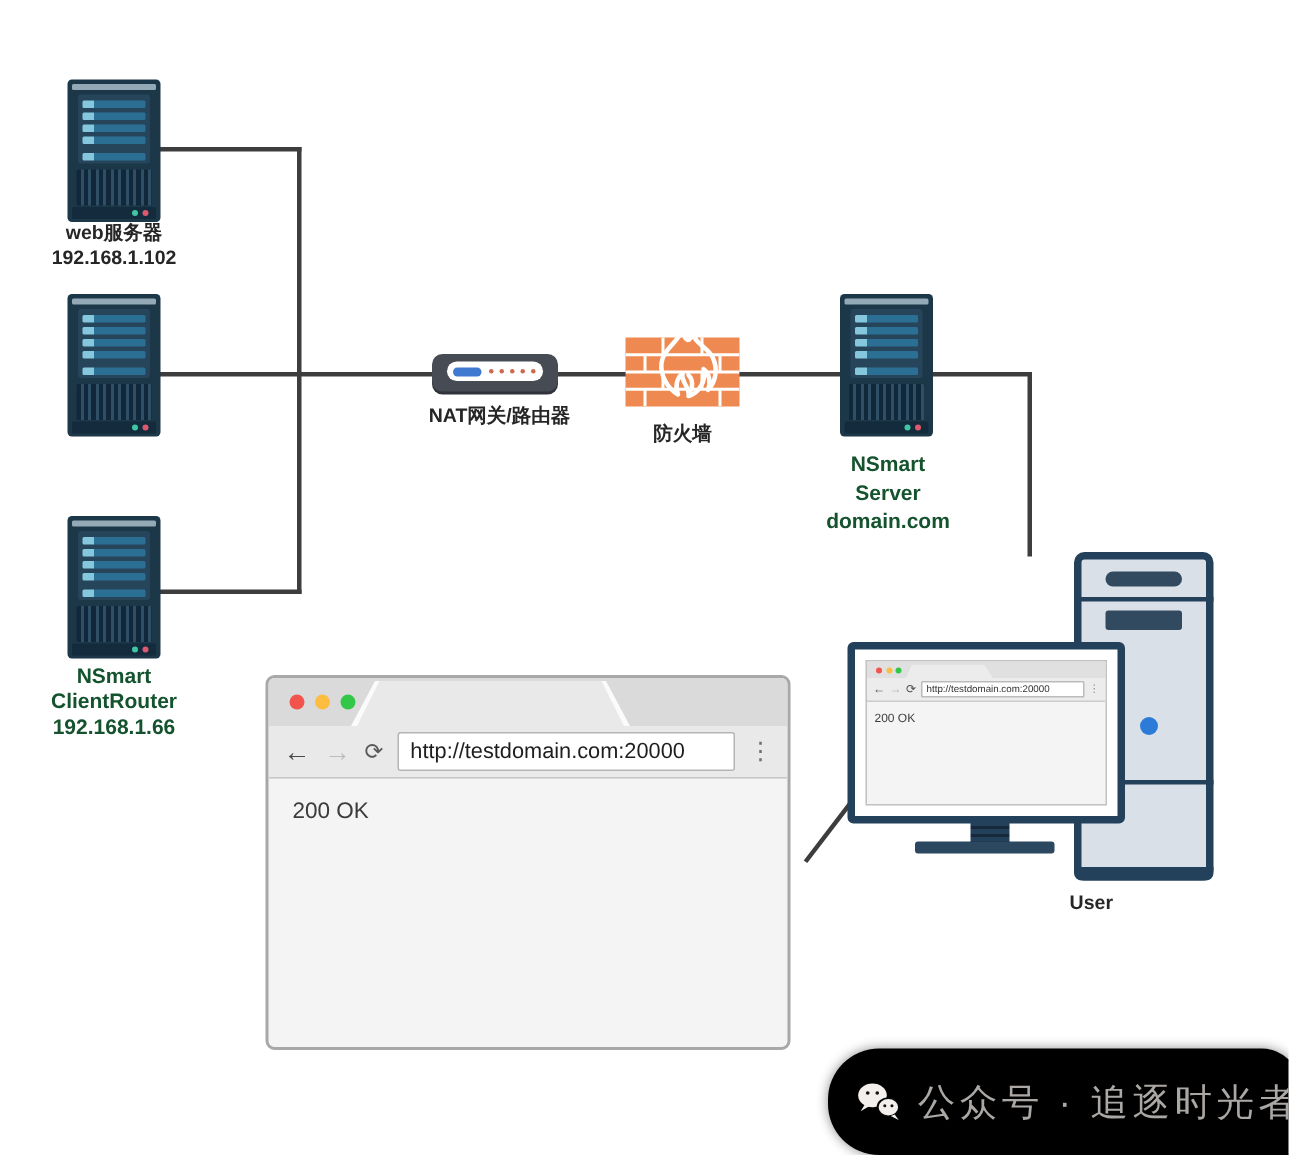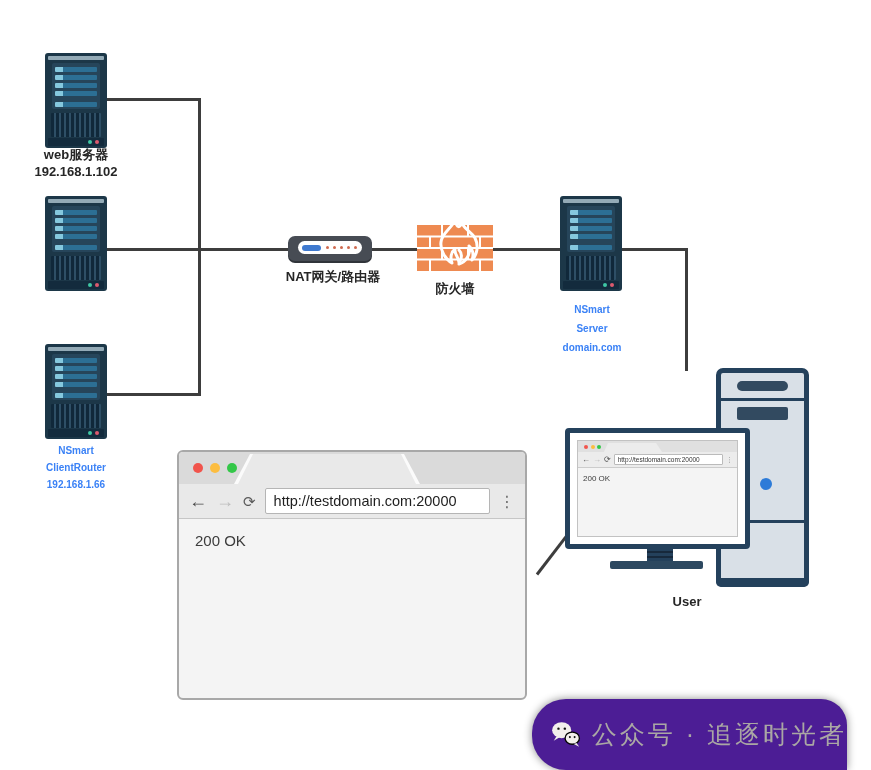--- a/index.html
+++ b/index.html
@@ -17,21 +17,21 @@
   .stripe.gap{margin-top:6px;}
   .srv-vents{position:absolute;top:60px;left:6px;right:6px;height:24px;border-radius:1px;
     background:repeating-linear-gradient(90deg,#10283a 0 3px,#2e4f66 3px 5px);}
   .srv-base{position:absolute;bottom:2px;left:3px;right:3px;height:8px;background:#132b3d;border-radius:1px;}
   .dot{position:absolute;top:2px;width:4px;height:4px;border-radius:50%;}
   .dot.teal{right:12px;background:#3fc7a4;}
   .dot.red{right:5px;background:#dd5a6e;}
   
   .node-label{position:absolute;width:140px;text-align:center;font-size:13px;font-weight:600;
     color:#262626;line-height:17px;z-index:4;}
-  .node-label.red{color:#3b82f6;font-weight:700;font-size:10px;}
+  .node-label.red{color:#14532d;font-weight:700;font-size:14px;}
   .node-label span{display:block;}
   
   .router{position:absolute;left:288px;top:236px;width:84px;height:25px;background:#474c54;
     border-radius:7px;z-index:2;box-shadow:0 2px 0 #30343a;}
   .router-pill{position:absolute;left:10px;top:5px;width:64px;height:13px;background:#fff;border-radius:7px;}
   .router-led{position:absolute;left:4px;top:3.5px;width:19px;height:6px;border-radius:3px;background:#3f7ad0;}
   .router-dot{position:absolute;top:5px;width:3px;height:3px;border-radius:50%;background:#cf6a50;}
   
   .firewall{position:absolute;left:417px;top:217px;width:76px;height:54px;z-index:2;}
   .fw-wall{position:absolute;left:0;top:8px;width:76px;height:46px;background:#ee8a51;}
@@ -80,21 +80,21 @@
   .nav-btn.dim{color:#bdbdbd;}
   .nav-btn.reload{font-size:15px;color:#5a5a5a;}
   .urlbar{flex:1;height:24px;background:#fff;border:1px solid #b5b5b5;border-radius:2px;
     font-size:14.5px;color:#1e1e1e;padding:0 8px;font-family:"Liberation Sans","DejaVu Sans",sans-serif;outline:none;}
   .menu-btn{font-size:16px;color:#6f6f6f;cursor:pointer;}
   .bcontent{padding:13px 16px;font-size:15px;color:#3c3c3c;}
   
   .diag{position:absolute;left:537px;top:573px;width:49px;height:3px;background:#3d3d3d;
     transform:rotate(-52.5deg);transform-origin:left center;z-index:5;}
   
-  .watermark{position:absolute;left:532px;top:699px;width:315px;height:71px;background:#4c1d95;
+  .watermark{position:absolute;left:552px;top:699px;width:315px;height:71px;background:#000000;
     border-radius:34px 26px 0 34px;z-index:10;display:flex;align-items:center;padding-left:18px;
     box-sizing:border-box;box-shadow:0 0 8px rgba(0,0,0,.45);}
   .wm-text{color:#aaa7a4;font-size:25px;letter-spacing:3px;margin-left:10px;white-space:nowrap;}
 </style>
 </head>
 <body>
 
 <div id="canvas">
 
   <div class="line" style="left:105px;top:98px;width:96px;height:3px;"></div>
@@ -248,21 +248,21 @@
         <div class="murl">http://testdomain.com:20000</div>
         <span class="mmenu">⋮</span>
       </div>
       <div class="mcontent">
         <span>200 OK</span>
       </div>
     </div>
   </div>
   <div class="stand-neck"></div>
   <div class="stand-base"></div>
-  <div class="node-label" style="left:617px;top:593px;">
+  <div class="node-label" style="left:602px;top:593px;text-align:right;">
     <span>User</span>
   </div>
 
   <div class="browser">
     <div class="topbar">
       <span class="tlight" style="left:14px;background:#f1544c;"></span>
       <span class="tlight" style="left:31px;background:#fcbd40;"></span>
       <span class="tlight" style="left:48px;background:#33c748;"></span>
       <div class="tab">
           <div class="tab-inner"></div>

